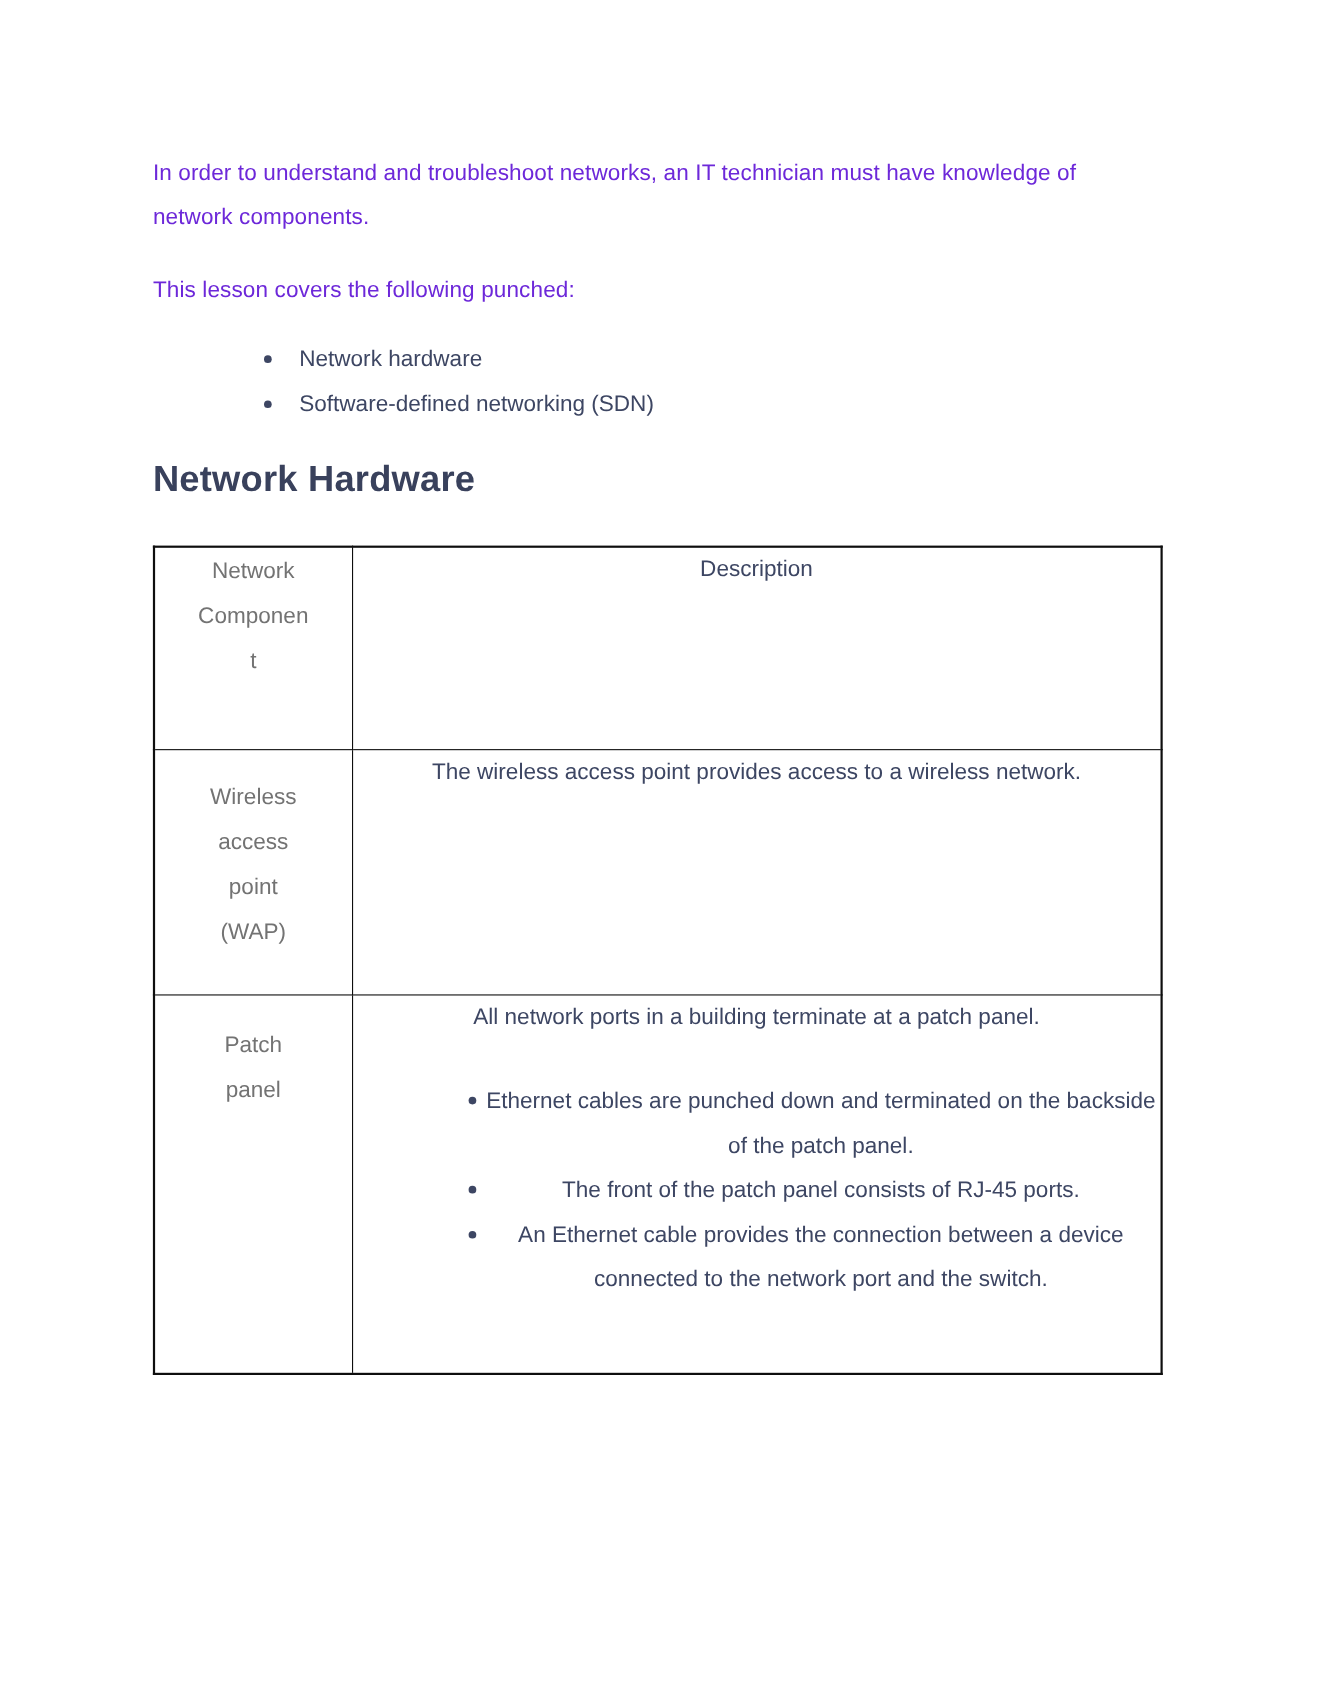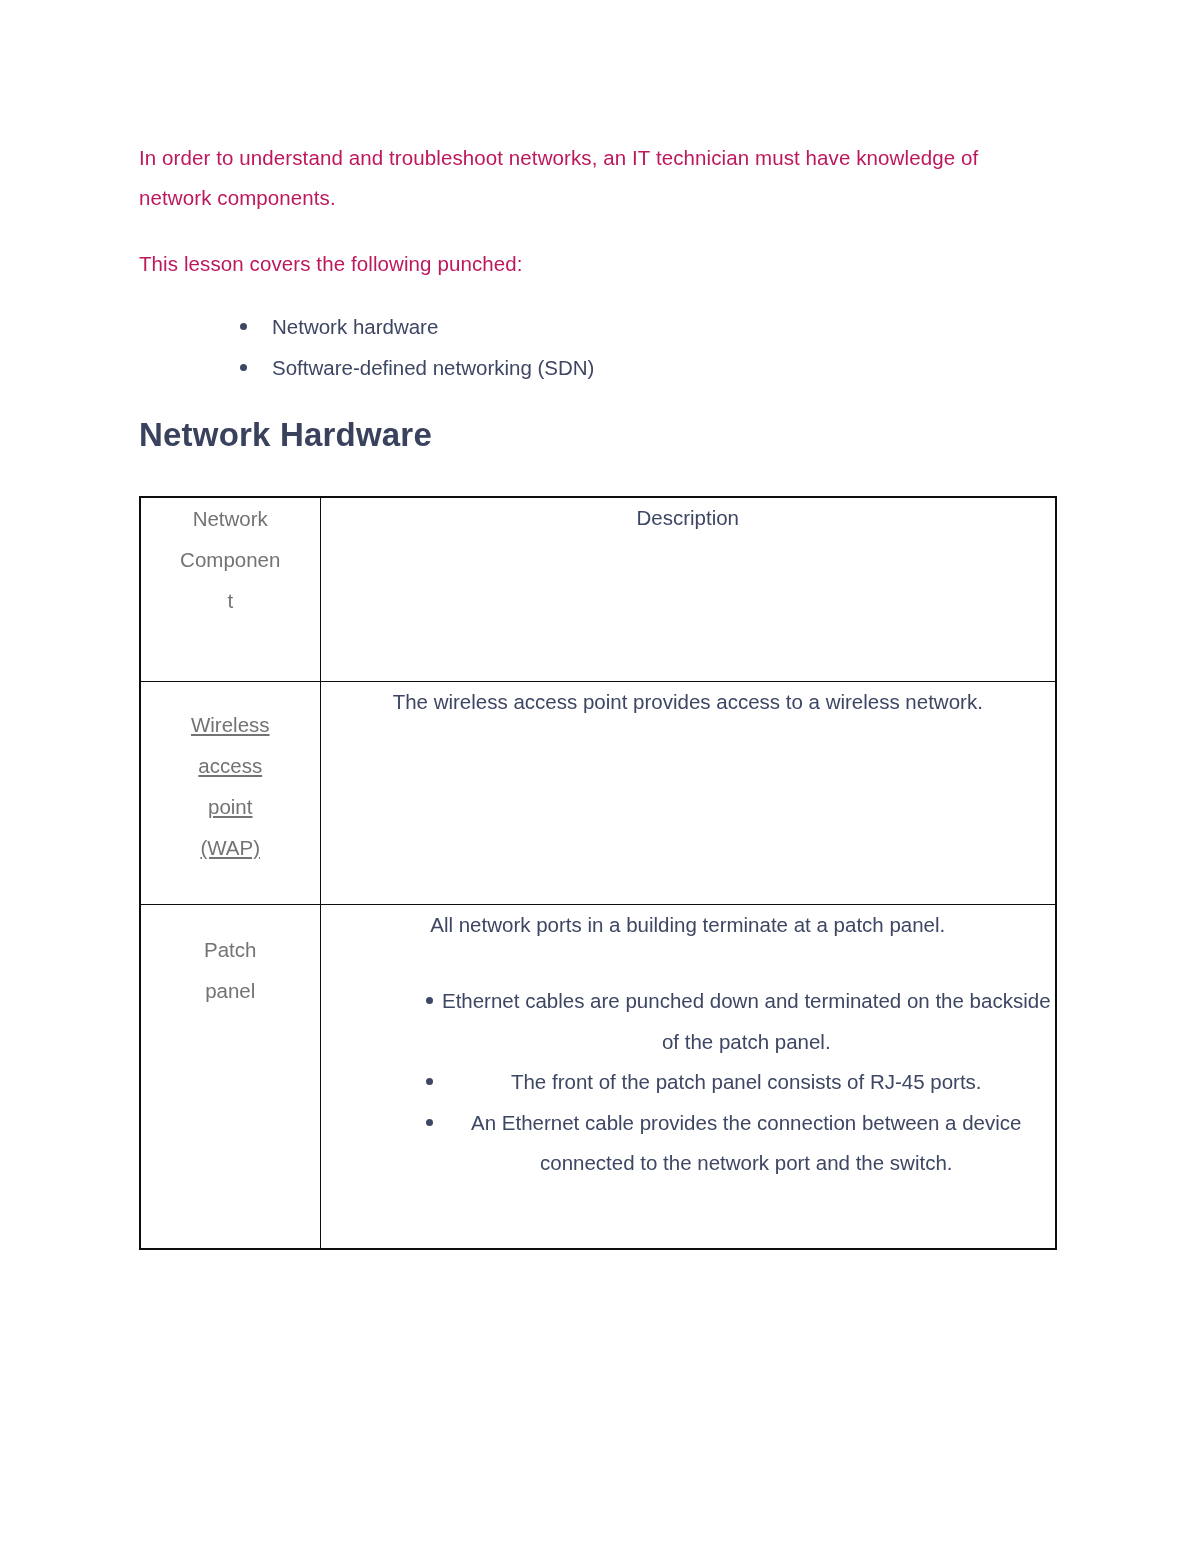--- a/index.html
+++ b/index.html
@@ -26,21 +26,21 @@
     position: absolute;
     left: 139px;
     top: 138px;
     width: 910px;
   }
 
   p.body-text {
     margin: 0 0 26px 0;
     font-size: 20.5px;
     line-height: 40px;
-    color: #be185d;
+    color: #6d28d9;
     letter-spacing: 0.1px;
   }
 
   ul.topics {
     list-style: none;
     margin: 0 0 30px 0;
     padding: 0;
   }
   ul.topics > li {
     position: relative;
@@ -100,21 +100,21 @@
     padding: 22px 22px 22px 29px;
     text-align: center;
   }
   .cell-desc p.lead {
     margin: 0;
   }
 
   .header-row .cell-name { padding-bottom: 60px; }
   .header-row .cell-desc { padding-bottom: 60px; }
 
-  .wap-row .cell-name { padding-top: 22px; padding-bottom: 36px; text-decoration: underline; }
+  .wap-row .cell-name { padding-top: 22px; padding-bottom: 36px; }
   .wap-row .cell-desc { padding-bottom: 36px; }
 
   .patch-row .cell-name { padding-top: 24px; }
   .patch-row .cell-desc { padding-bottom: 64px; }
 
   ul.sub-bullets {
     list-style: none;
     margin: 36px 0 0 0;
     padding: 0;
   }

